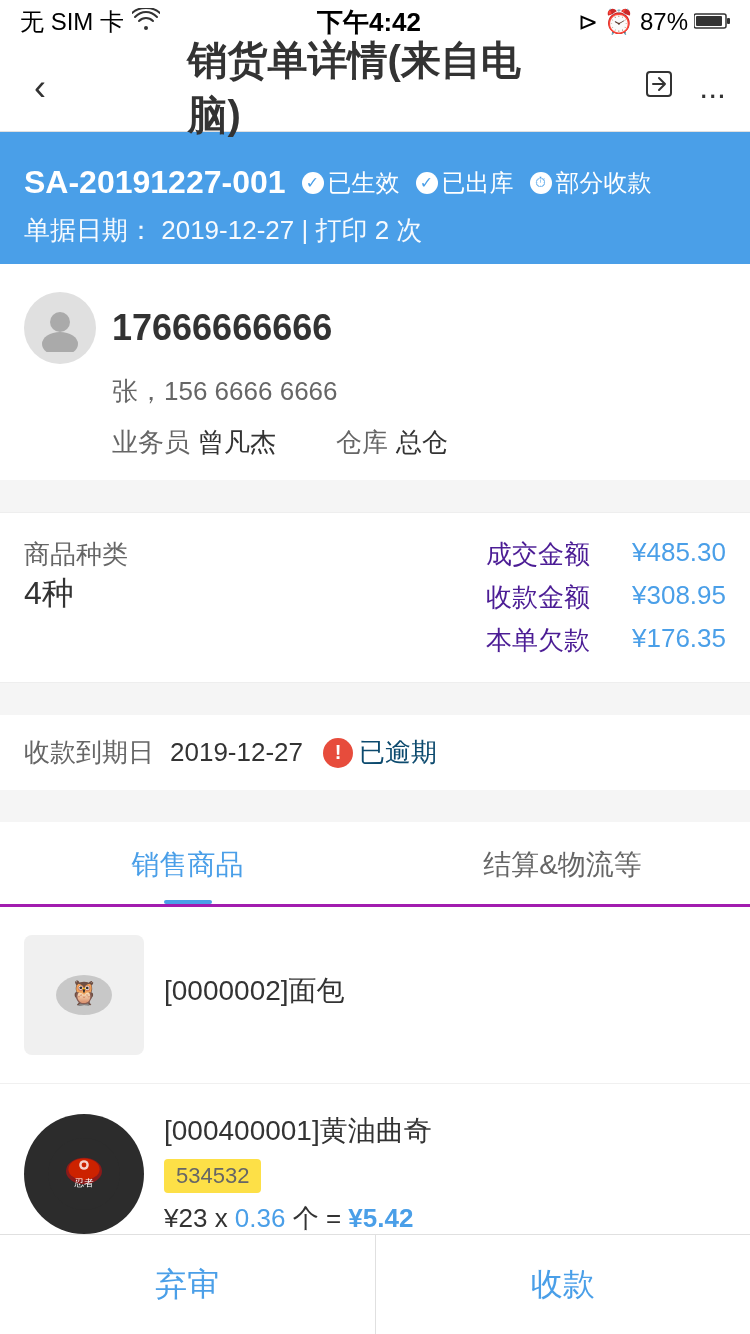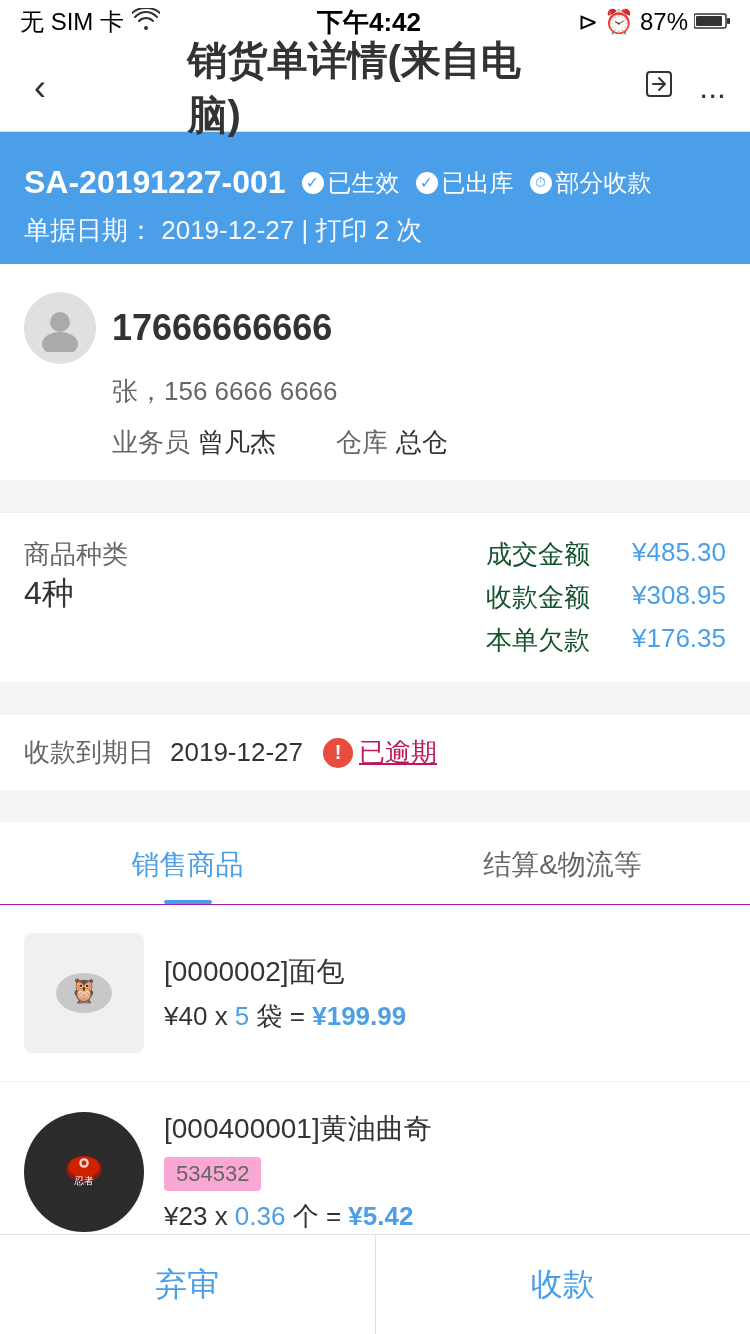--- a/index.html
+++ b/index.html
@@ -176,21 +176,21 @@
       flex-direction: column;
       align-items: flex-end;
       gap: 8px;
     }
     .amount-line {
       display: flex;
       justify-content: flex-end;
       gap: 16px;
       font-size: 26px;
     }
-    .amount-label { color: #14532d; }
+    .amount-label { color: #4c1d95; }
     .amount-value { color: #4A9FE8; font-weight: 500; min-width: 120px; text-align: right; }
 
     
     .due-date-card {
       background: #fff;
       padding: 20px 24px;
       margin-top: 16px;
       display: flex;
       align-items: center;
       gap: 12px;
@@ -209,28 +209,28 @@
       height: 30px;
       border-radius: 50%;
       background: #e74c3c;
       color: #fff;
       display: flex;
       align-items: center;
       justify-content: center;
       font-size: 20px;
       font-weight: 700;
     }
-    .overdue-text { color: #be185d; font-size: 26px; text-decoration: underline; }
+    .overdue-text { color: #0c4a6e; font-size: 26px; }
 
     
     .tabs {
       background: #fff;
       display: flex;
       margin-top: 16px;
-      border-bottom: 1px solid #a21caf;
+      border-bottom: 3px solid #a21caf;
     }
     .tab {
       flex: 1;
       text-align: center;
       padding: 24px 0 20px;
       font-size: 28px;
       cursor: pointer;
       position: relative;
     }
     .tab.active {
@@ -277,21 +277,21 @@
       overflow: hidden;
     }
     .product-info { flex: 1; }
     .product-name {
       font-size: 28px;
       color: #333;
       margin-bottom: 8px;
     }
     .product-sku {
       display: inline-block;
-      background: #f9a8d4;
+      background: #fde047;
       color: #666;
       font-size: 22px;
       padding: 4px 12px;
       border-radius: 4px;
       margin-bottom: 8px;
     }
     .product-price {
       font-size: 26px;
       color: #333;
     }
@@ -467,28 +467,20 @@
     <div class="product-img">
       <svg viewBox="0 0 72 72" fill="none">
         <ellipse cx="36" cy="36" rx="28" ry="20" fill="#c8c8c8"></ellipse>
         <text x="36" y="42" text-anchor="middle" font-size="24" fill="#aaa">🦉</text>
       </svg>
     </div>
     <div class="product-info">
       <div class="product-name">
         <span>[0000002]</span><span>面包</span>
       </div>
-      <div class="product-price">
-        <span>¥40</span>
-        <span> x </span>
-        <span class="price-qty">5</span>
-        <span>袋</span>
-        <span> = </span>
-        <span class="price-total">¥199.99</span>
-      </div>
     </div>
   </div>
 
   <div class="product-item">
     <div class="product-img dark">
       <svg viewBox="0 0 120 120" width="120" height="120">
         <circle cx="60" cy="60" r="60" fill="#2c2c2c"></circle>
         <ellipse cx="60" cy="55" rx="30" ry="22" fill="#8B1A1A"></ellipse>
         <ellipse cx="60" cy="52" rx="26" ry="18" fill="#cc2200"></ellipse>
         <text x="60" y="80" text-anchor="middle" font-size="16" fill="#fff">忍者</text>

